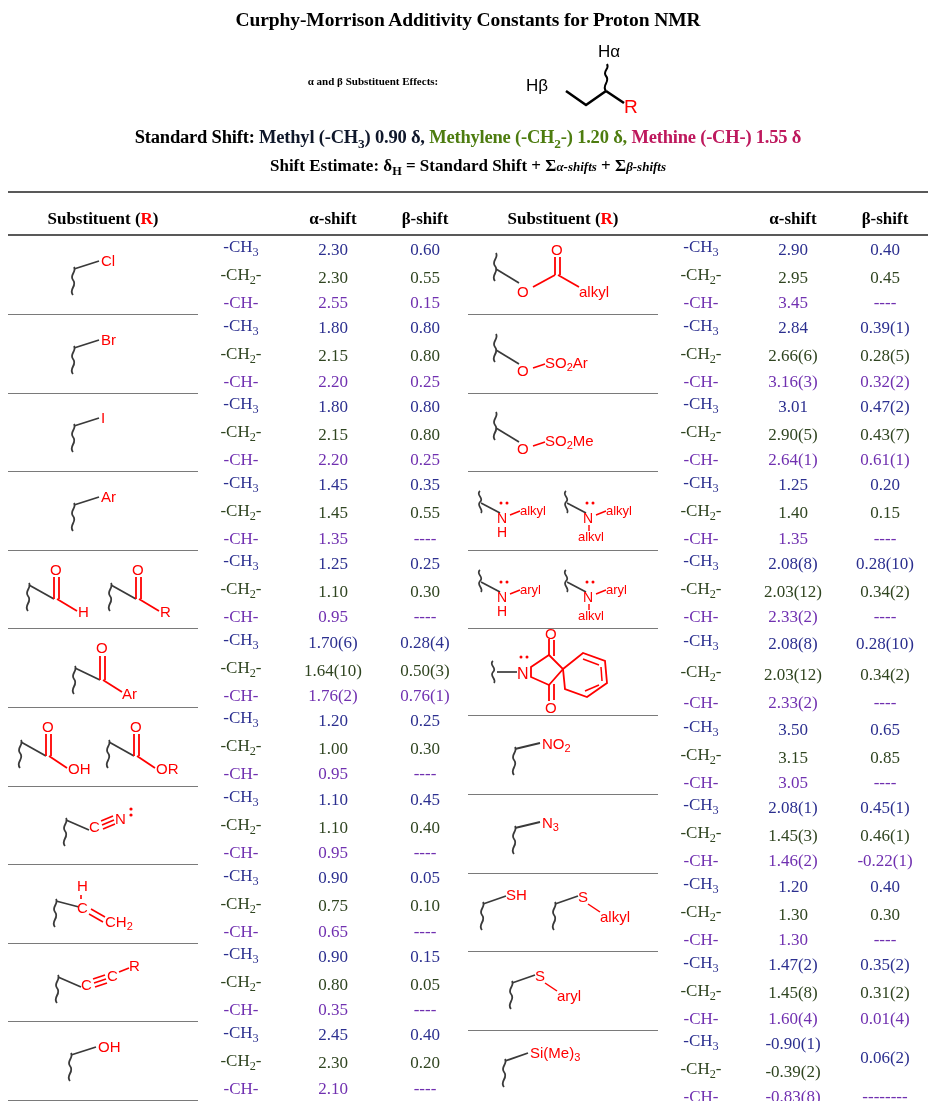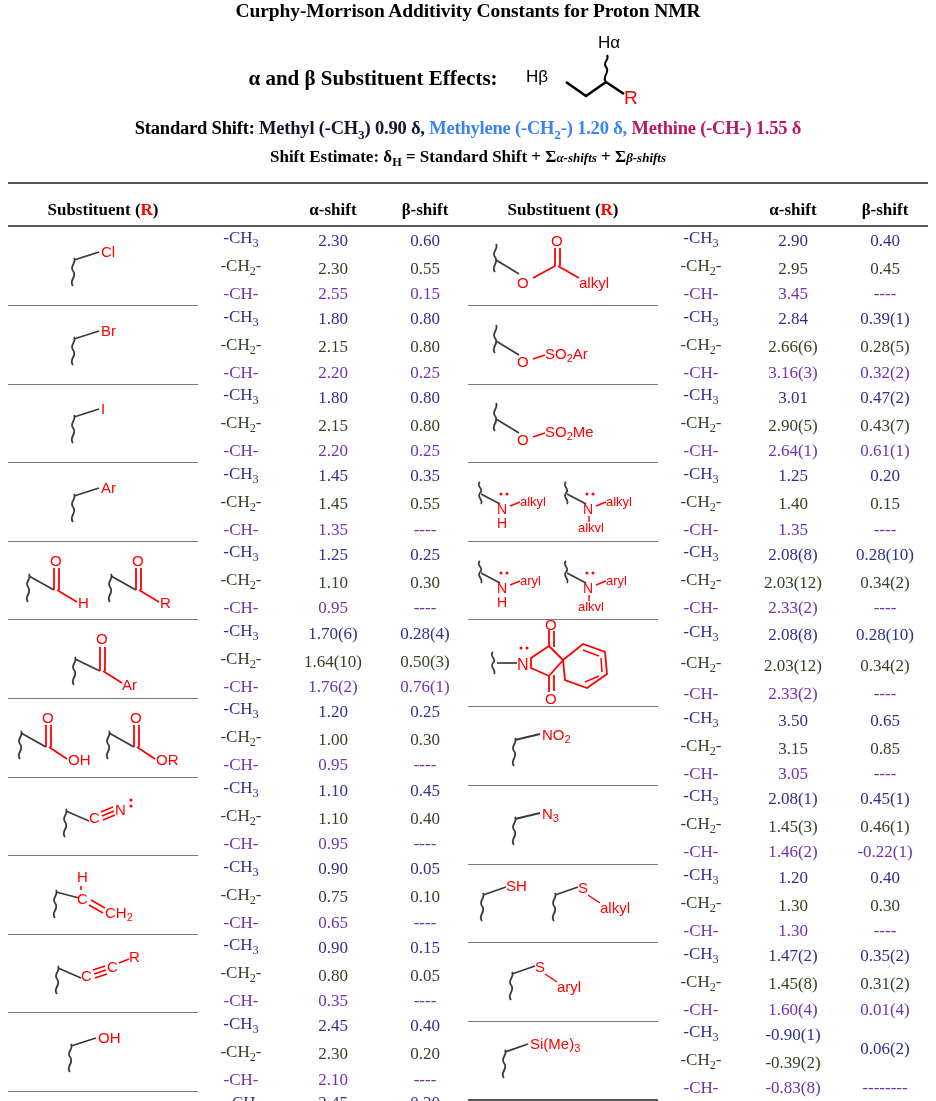--- a/index.html
+++ b/index.html
@@ -13,52 +13,53 @@
     overflow: hidden;
     position: relative;
   }
 
   
   .page-title {
     text-align: center;
     font-weight: bold;
     font-size: 19.5px;
     letter-spacing: -0.1px;
+    padding-top: 9px;
   }
 
   .effects-row {
     position: relative;
     height: 92px;
   }
   .effects-label {
     position: absolute;
     left: 0; right: 0;
     top: 44px;
     text-align: center;
     font-weight: bold;
-    font-size: 21px;
+    font-size: 11px;
     padding-right: 190px;
   }
   .molecule-head {
     position: absolute;
     left: 520px;
     top: 6px;
     width: 170px;
     height: 88px;
   }
 
   .std-shift {
     text-align: center;
     font-weight: bold;
     font-size: 18.5px;
     margin-top: 4px;
     letter-spacing: -0.2px;
   }
   .std-shift .ch3c { color: #0f172a; }
-  .std-shift .ch2c { color: #3b82f6; }
+  .std-shift .ch2c { color: #4d7c0f; }
   .std-shift .chc  { color: #be185d; }
 
   .estimate {
     text-align: center;
     font-weight: bold;
     font-size: 17px;
     margin-top: 4px;
     margin-bottom: 12px;
   }
   .estimate .ital { font-style: italic; font-size: 13px; }

